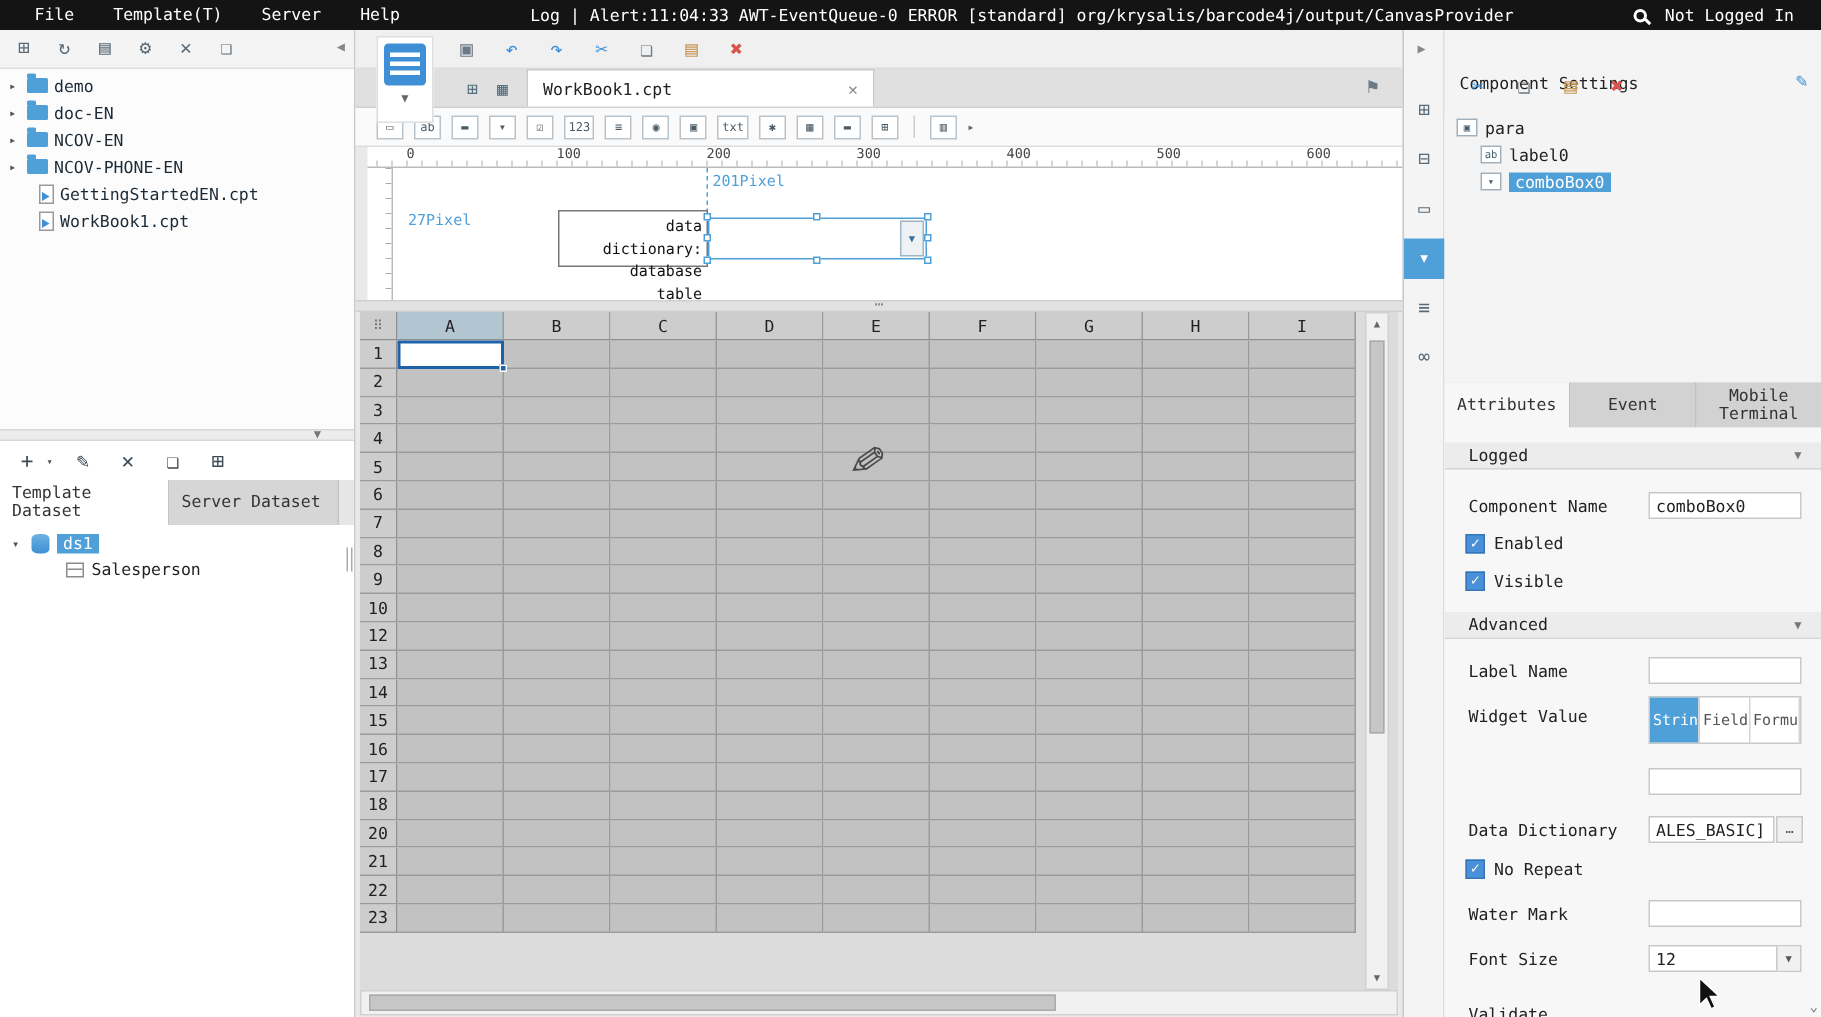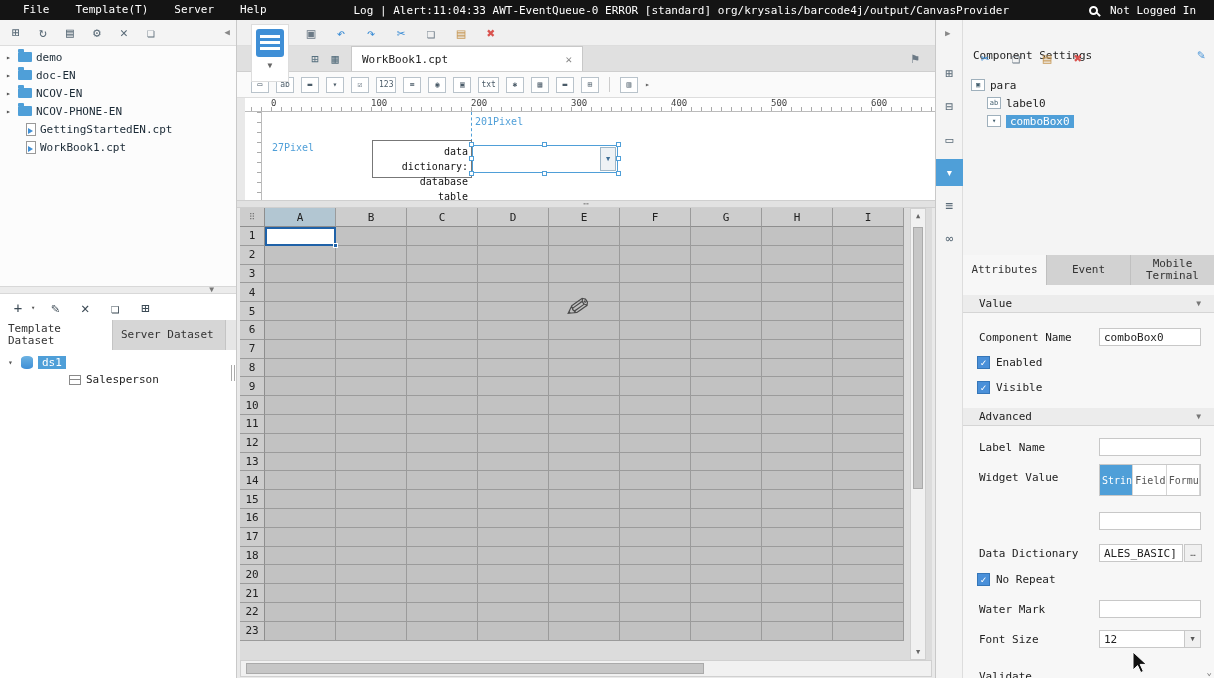--- a/index.html
+++ b/index.html
@@ -35,21 +35,21 @@
   .ls-divider .caret { position:absolute; right:22px; top:-2px; font-size:8px; color:#777; cursor:pointer; }
   .ds-toolbar { position:absolute; top:276px; left:0; right:0; height:24px; display:flex; align-items:center; gap:10px; padding-left:8px; background:#fff; }
   .ds-toolbar .tb-icon { color:#3c4a55; font-size:14px; }
   .ds-caret { font-size:7px; color:#555; margin-left:-7px; }
   .ds-tabs { position:absolute; top:300px; left:0; right:0; height:30px; background:#e6e6e6; display:flex; }
   .ds-tab { width:113px; display:flex; align-items:center; padding-left:8px; font-size:11px; line-height:12px; color:#333;
             background:#d6d6d6; border-right:1px solid #c4c4c4; cursor:pointer; }
   .ds-tab.active { background:#fff; }
   .ds-list { position:absolute; top:330px; left:0; right:0; bottom:0; background:#fff; padding-top:4px; }
   .ds-row { height:17px; display:flex; align-items:center; gap:5px; padding-left:8px; cursor:pointer; }
-  .ds-row.child { padding-left:69px; }
+  .ds-row.child { padding-left:44px; }
   .icon-db { width:12px; height:13px; background:linear-gradient(#6cb2e2,#3f8fd6); border-radius:5px/3px; flex:0 0 auto; }
   .icon-table { width:12px; height:10px; border:1px solid #8a8a8a; background:#fff; position:relative; flex:0 0 auto; }
   .icon-table::after { content:''; position:absolute; left:0; right:0; top:3px; border-top:1px solid #8a8a8a; }
   .ds-label.selected { background:#4f9fd8; color:#fff; padding:0 4px; }
   .split-handle { position:absolute; right:1px; top:345px; width:4px; height:16px; border-left:1px solid #aaa; border-right:1px solid #aaa; }
 
   
   .main { position:absolute; top:20px; left:237px; width:698px; height:658px; background:#e9e9e9; }
   .main-toolbar { position:absolute; top:0; left:0; right:0; height:26px; background:#f0f0f0; border-bottom:1px solid #ddd;
                   display:flex; align-items:center; gap:10px; padding-left:64px; }
@@ -463,32 +463,20 @@
             <div class="cell"></div>
             <div class="cell"></div>
             <div class="cell"></div>
             <div class="cell"></div>
             <div class="cell"></div>
             <div class="cell"></div>
             <div class="cell"></div>
             <div class="cell"></div>
           </div>
           <div class="sheet-row">
-            <div class="row-header">11</div>
-            <div class="cell"></div>
-            <div class="cell"></div>
-            <div class="cell"></div>
-            <div class="cell"></div>
-            <div class="cell"></div>
-            <div class="cell"></div>
-            <div class="cell"></div>
-            <div class="cell"></div>
-            <div class="cell"></div>
-          </div>
-          <div class="sheet-row">
             <div class="row-header">12</div>
             <div class="cell"></div>
             <div class="cell"></div>
             <div class="cell"></div>
             <div class="cell"></div>
             <div class="cell"></div>
             <div class="cell"></div>
             <div class="cell"></div>
             <div class="cell"></div>
             <div class="cell"></div>
@@ -662,21 +650,21 @@
           </div>
         </div>
       <div class="rp-tabs">
           <div class="rp-tab active">Attributes</div>
           <div class="rp-tab">Event</div>
           <div class="rp-tab">Mobile Terminal</div>
         </div>
 
       <div class="rp-attrs">
         <div class="section-hdr" style="top:10px;">
-          <span class="txt">Value</span>
+          <span class="txt">Logged</span>
           <span class="caret">▼</span>
         </div>
 
         <span class="fld-label" style="top:46px;">Component Name</span>
         <input class="fld-input" style="top: 43px;" value="comboBox0">
 
         <div class="chk-row" style="top:71px;">
           <span class="checkbox">✓</span>
           <span>Enabled</span>
         </div>

